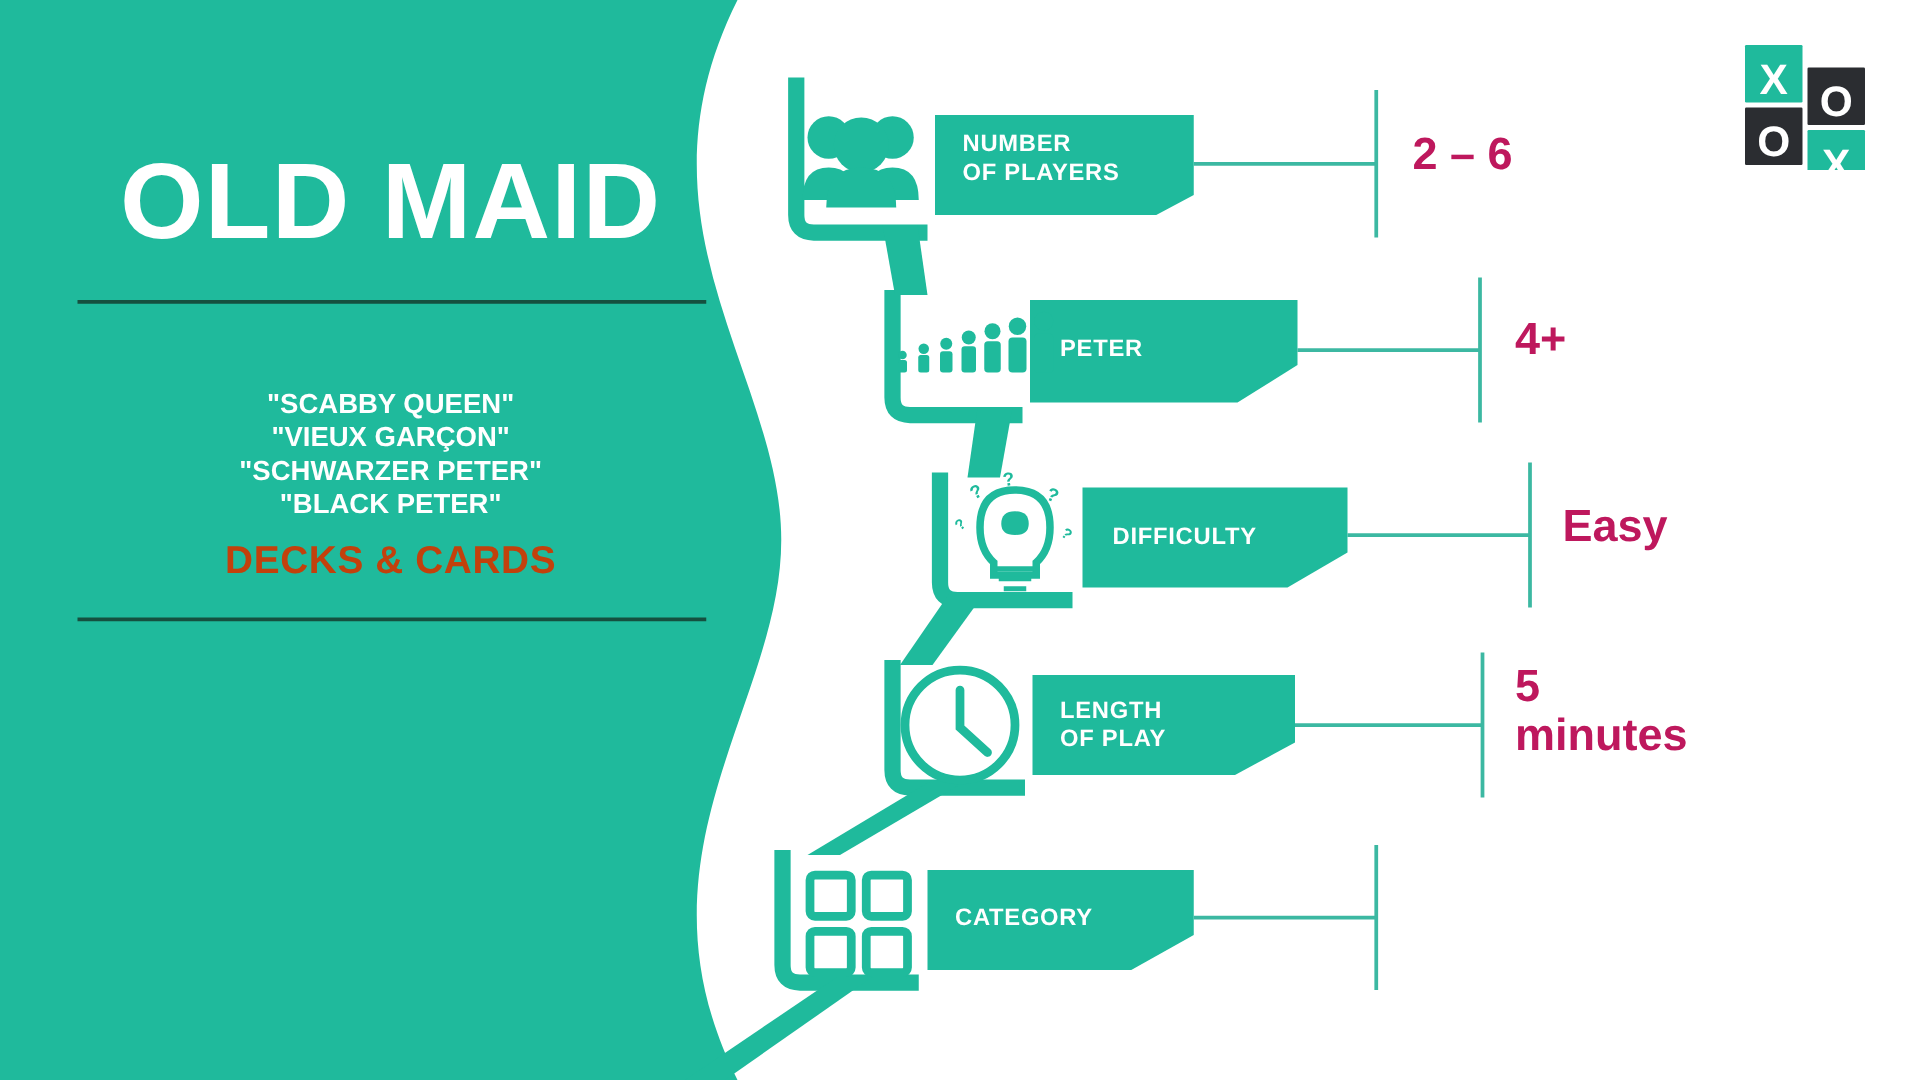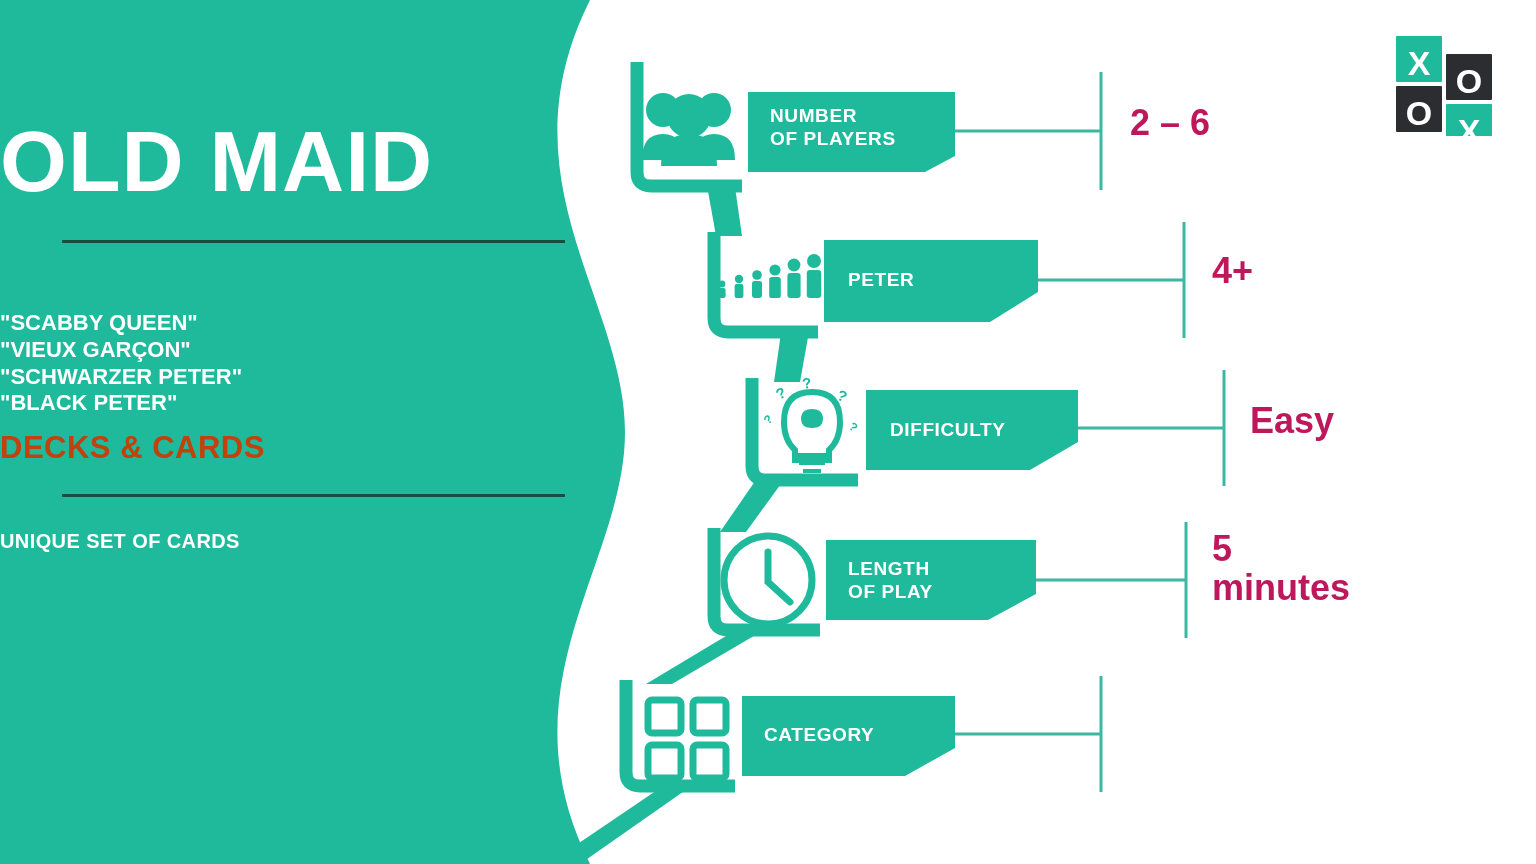--- a/index.html
+++ b/index.html
@@ -28,21 +28,21 @@
     z-index: 1;
   }
   .teal-panel svg { display:block; width:700px; height:864px; }
 
   .left-content {
     position: absolute;
     left: 0; top: 0;
     width: 625px;
     height: 864px;
     z-index: 3;
-    text-align: left;
+    text-align: center;
   }
 
   .title {
     position: absolute;
     left: 0; top: 118px;
     width: 625px;
     color: #ffffff;
     font-size: 86px;
     font-weight: bold;
     letter-spacing: 1px;
@@ -165,21 +165,20 @@
       <div>"SCABBY QUEEN"</div>
       <div>"VIEUX GARÇON"</div>
       <div>"SCHWARZER PETER"</div>
       <div>"BLACK PETER"</div>
     </div>
 
     <div class="decks-heading">DECKS &amp; CARDS</div>
 
     <div class="rule rule-bottom"></div>
 
-    <div class="unique-set">UNIQUE SET  OF CARDS</div>
   </div>
 
   <div class="card-fan">
     <svg width="420" height="240" viewBox="0 0 420 240" xmlns="http://www.w3.org/2000/svg">
       <defs>
         <g id="cardbody">
           <rect x="-31" y="-88" width="62" height="176" rx="4" ry="4"></rect>
         </g>
       </defs>
 

